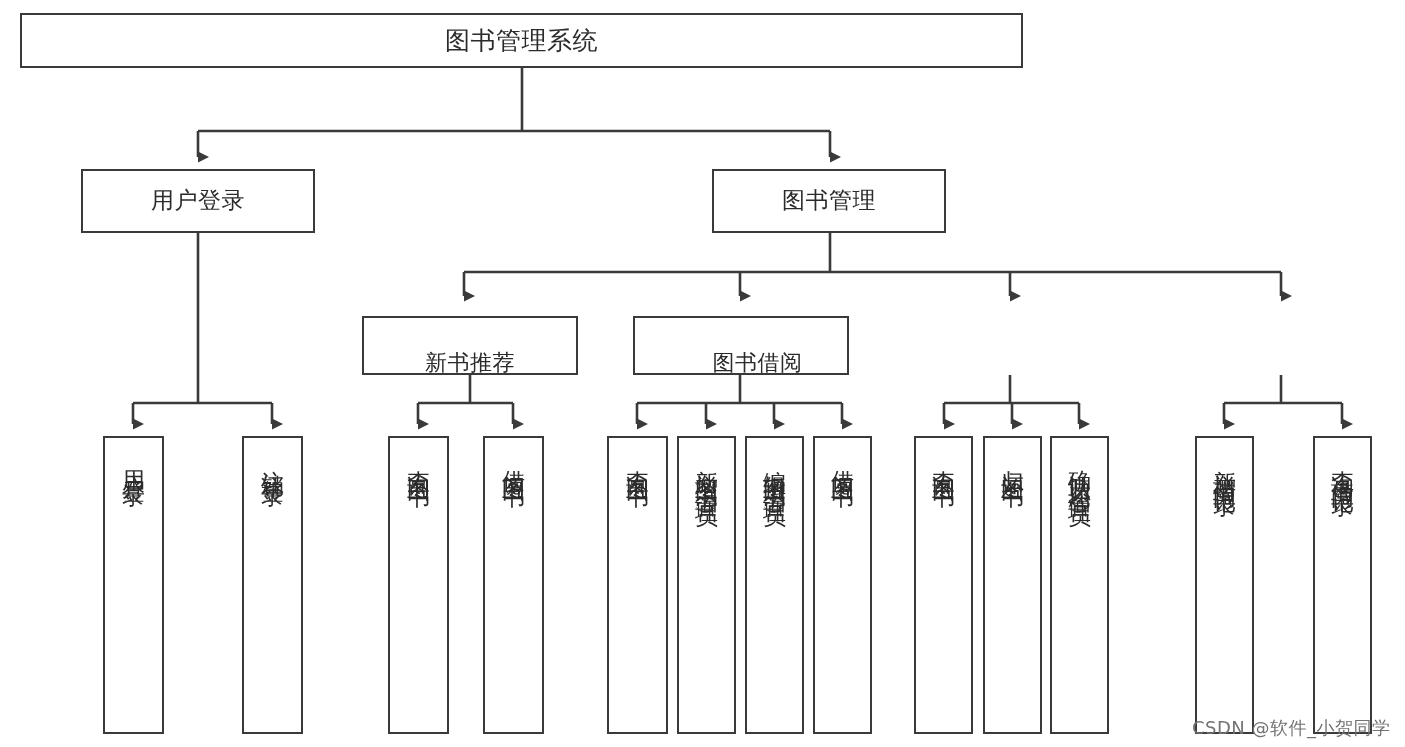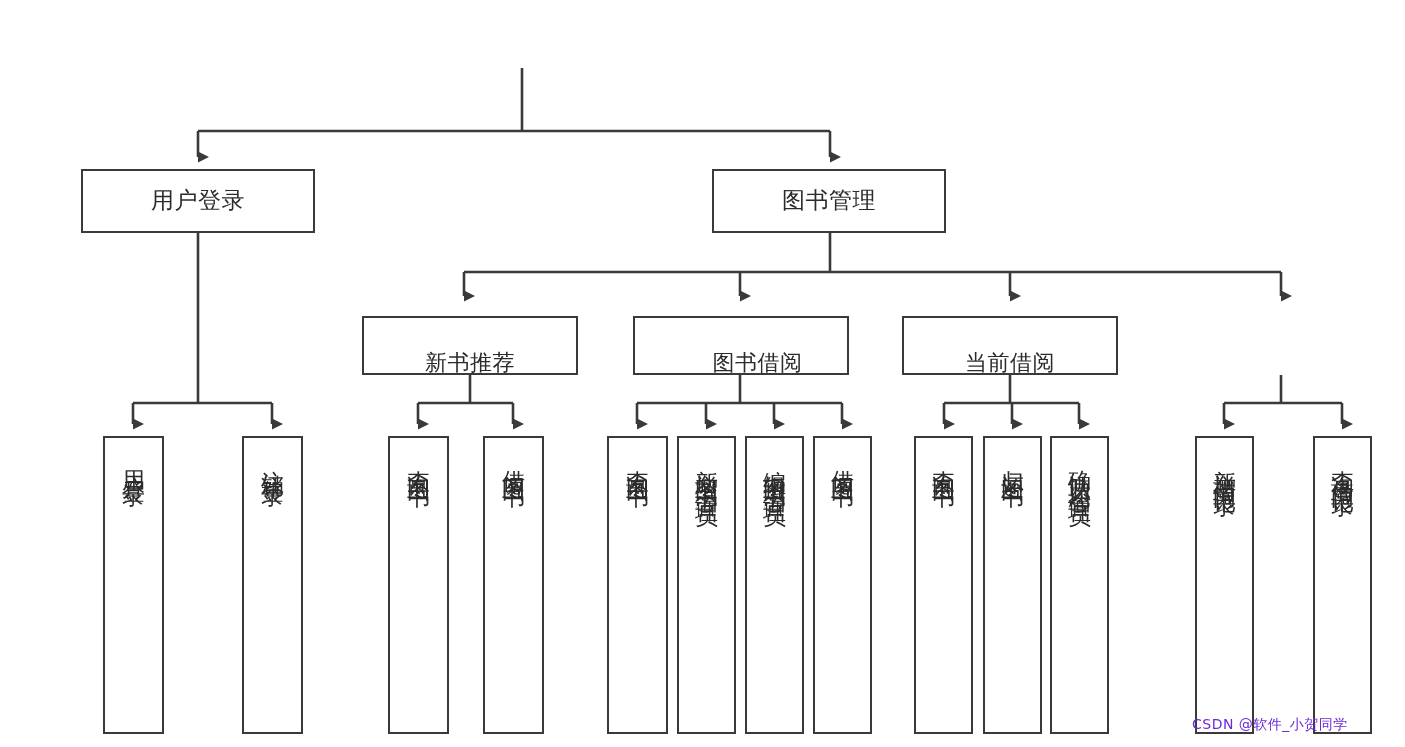--- a/index.html
+++ b/index.html
@@ -65,22 +65,22 @@
     text-orientation: upright;
     font-size: 23px;
     letter-spacing: 5px;
     line-height: 1;
     white-space: nowrap;
   }
   .watermark {
     position: absolute;
     left: 1192px;
     top: 716px;
-    font-size: 14px;
-    color: #6d28d9;
+    font-size: 18px;
+    color: #737373;
     white-space: nowrap;
     letter-spacing: 0.5px;
   }
 </style>
 </head>
 <body>
 
 <div id="canvas">
 
   <svg id="edges" viewBox="0 0 1405 747" width="1405" height="747">
@@ -126,40 +126,40 @@
       <path d="M 1012 403 L 1012 424" marker-end="url(#arrow)"></path>
       <path d="M 1079 403 L 1079 424" marker-end="url(#arrow)"></path>
 
       <path d="M 1281 375 L 1281 403"></path>
       <path d="M 1224 403 L 1342 403"></path>
       <path d="M 1224 403 L 1224 424" marker-end="url(#arrow)"></path>
       <path d="M 1342 403 L 1342 424" marker-end="url(#arrow)"></path>
     </g>
   </svg>
 
+  <div class="node lvl0" style="left:20px; top:13px; width:1003px; height:55px;">
+    <span class="label">图书管理系统</span>
+  </div>
 
   <div class="node lvl1" style="left:81px; top:169px; width:234px; height:64px;">
     <span class="label">用户登录</span>
   </div>
 
   <div class="node lvl1" style="left:712px; top:169px; width:234px; height:64px;">
     <span class="label">图书管理</span>
   </div>
 
   <div class="node lvl2" style="left:362px; top:316px; width:216px; height:59px;">
     <span class="label">新书推荐</span>
   </div>
 
   <div class="node lvl2" style="left:633px; top:316px; width:216px; height:59px;padding-left:33px;">
     <span class="label">图书借阅</span>
   </div>
 
-  <div class="node lvl2" style="left:902px; top:316px; width:216px; height:59px;">
-    <span class="label">当前借阅</span>
-  </div>
 
 
   <div class="node leaf" style="left:103px; top:436px; width:61px; height:298px;">
     <span class="label">用户登录</span>
   </div>
 
   <div class="node leaf" style="left:242px; top:436px; width:61px; height:298px;">
     <span class="label">注销登录</span>
   </div>
 

